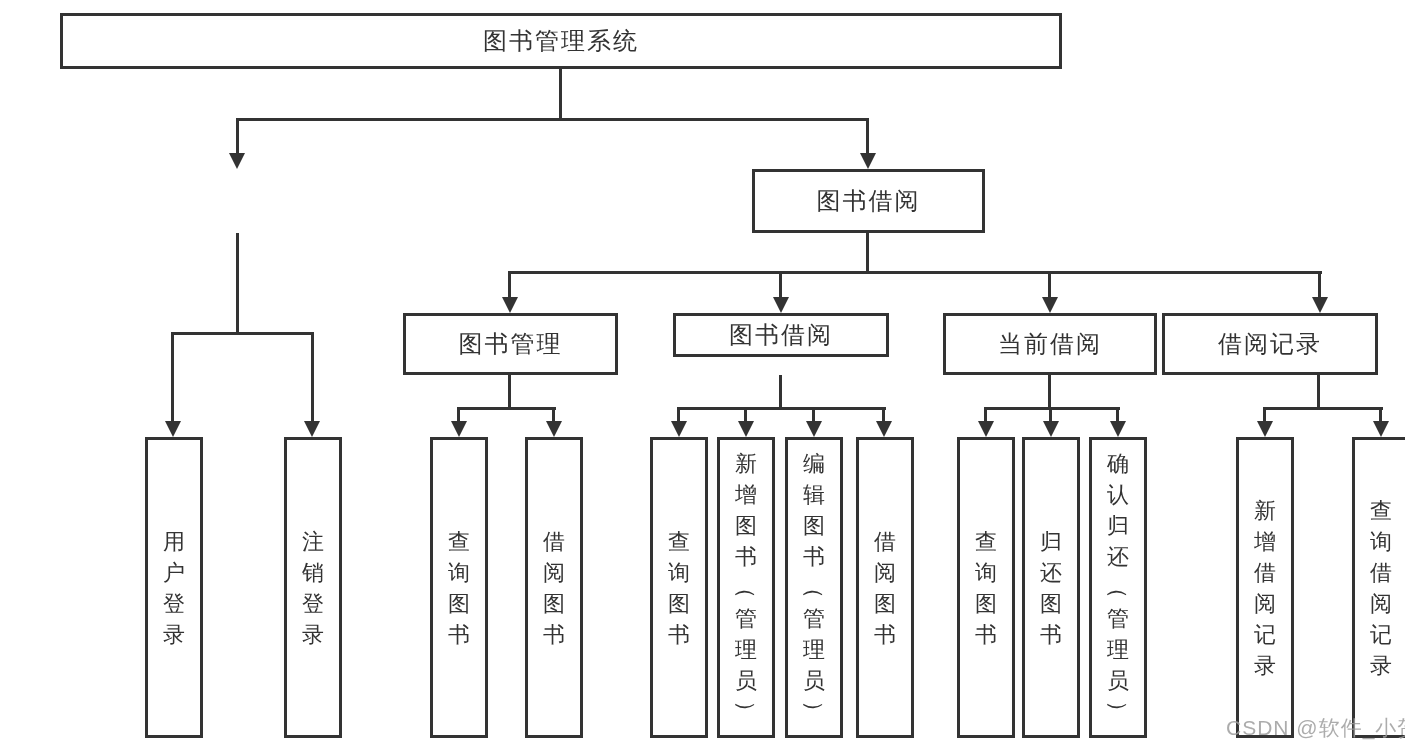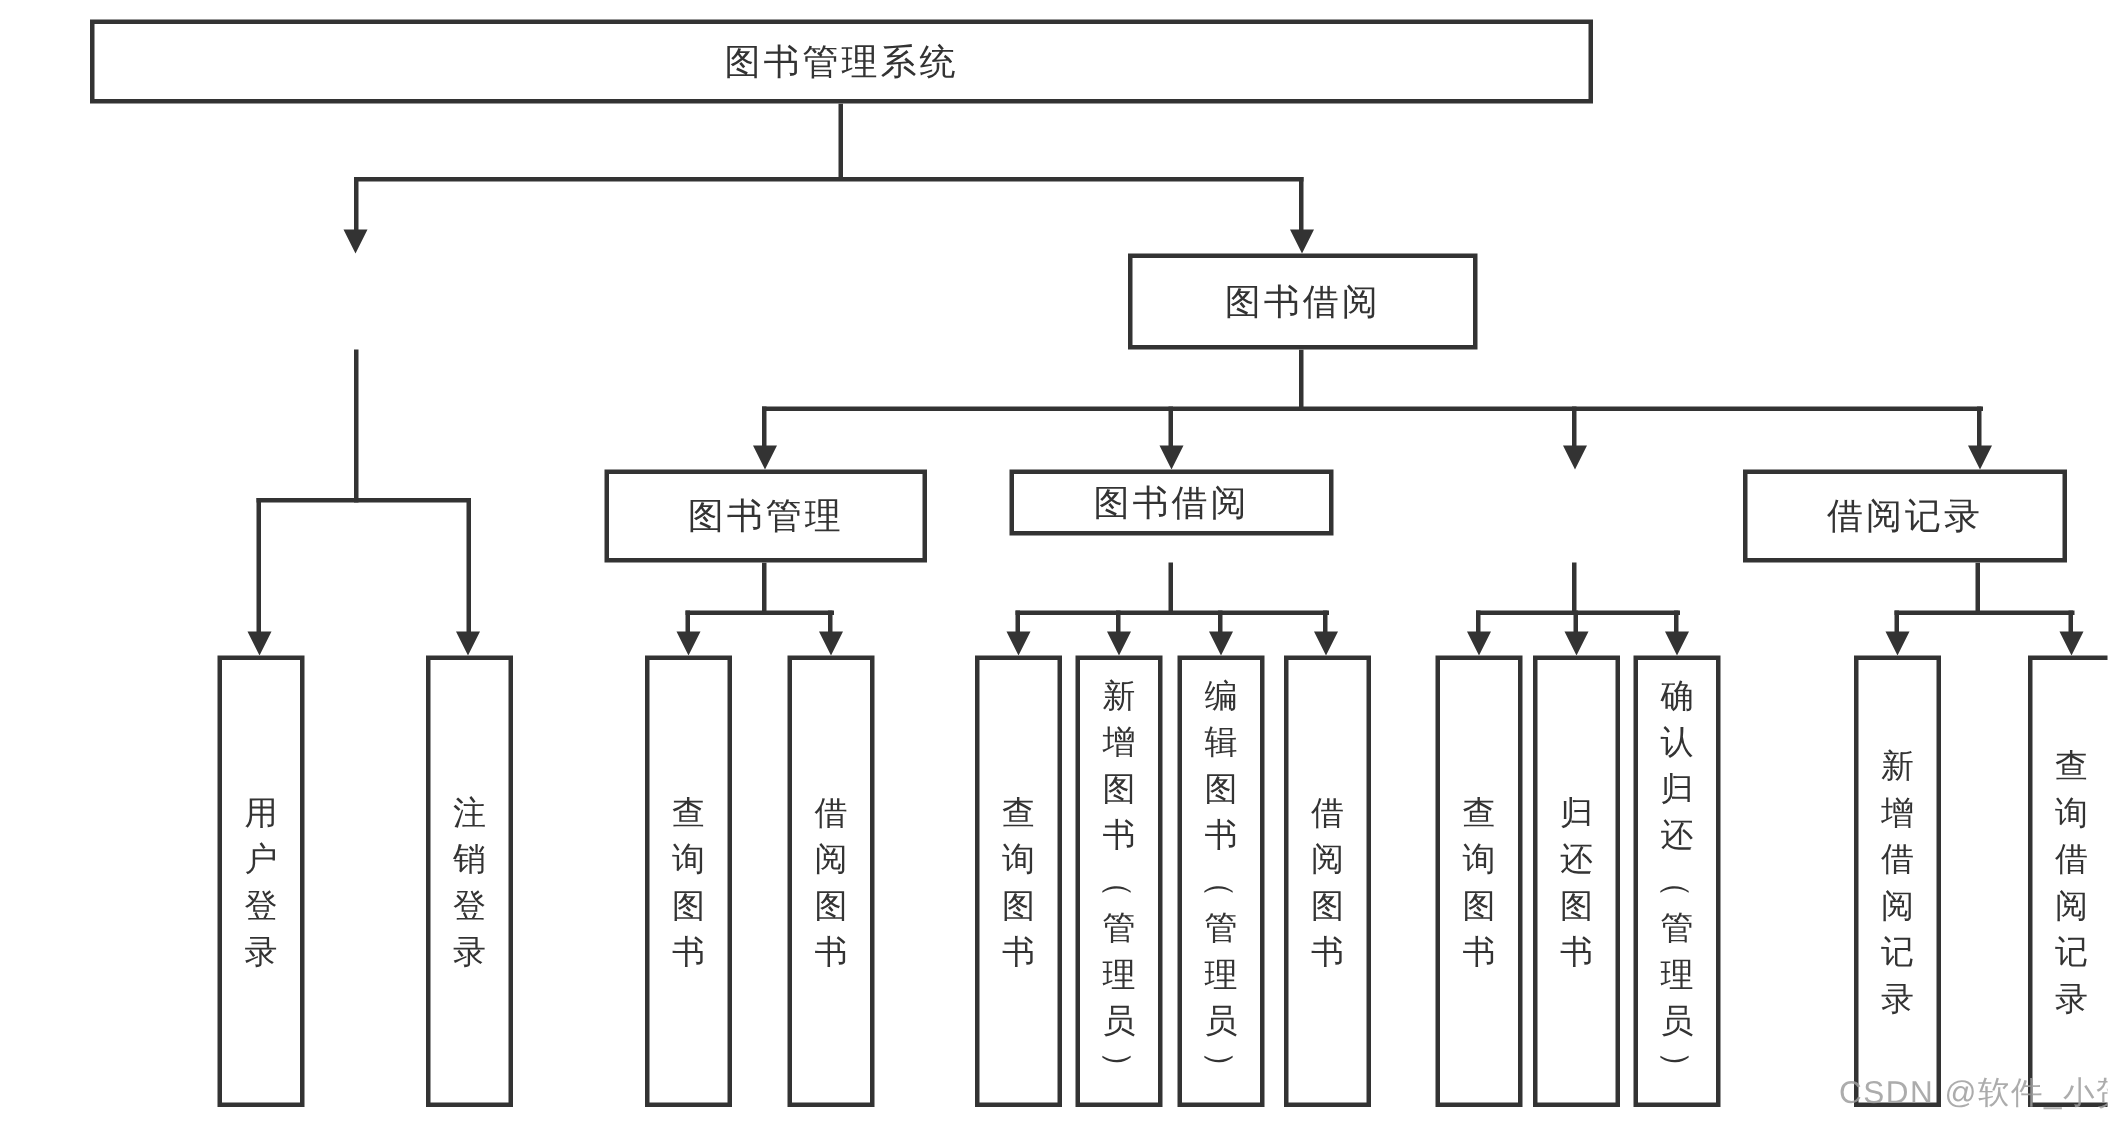--- a/index.html
+++ b/index.html
@@ -108,20 +108,23 @@
   <div class="hnode" style="left:712px;top:169px;width:233px;height:64px">
     <span>图书借阅</span>
   </div>
 
   <div class="hnode" style="left:363px;top:313px;width:215px;height:62px">
     <span>图书管理</span>
   </div>
   <div class="hnode" style="left:633px;top:313px;width:216px;height:44px">
     <span>图书借阅</span>
   </div>
+  <div class="hnode" style="left:903px;top:313px;width:214px;height:62px">
+    <span>当前借阅</span>
+  </div>
   <div class="hnode" style="left:1122px;top:313px;width:216px;height:62px">
     <span>借阅记录</span>
   </div>
 
   <div class="vnode" style="left:105px">
     <span class="vtext">
         <span>用</span>
         <span>户</span>
         <span>登</span>
         <span>录</span>

